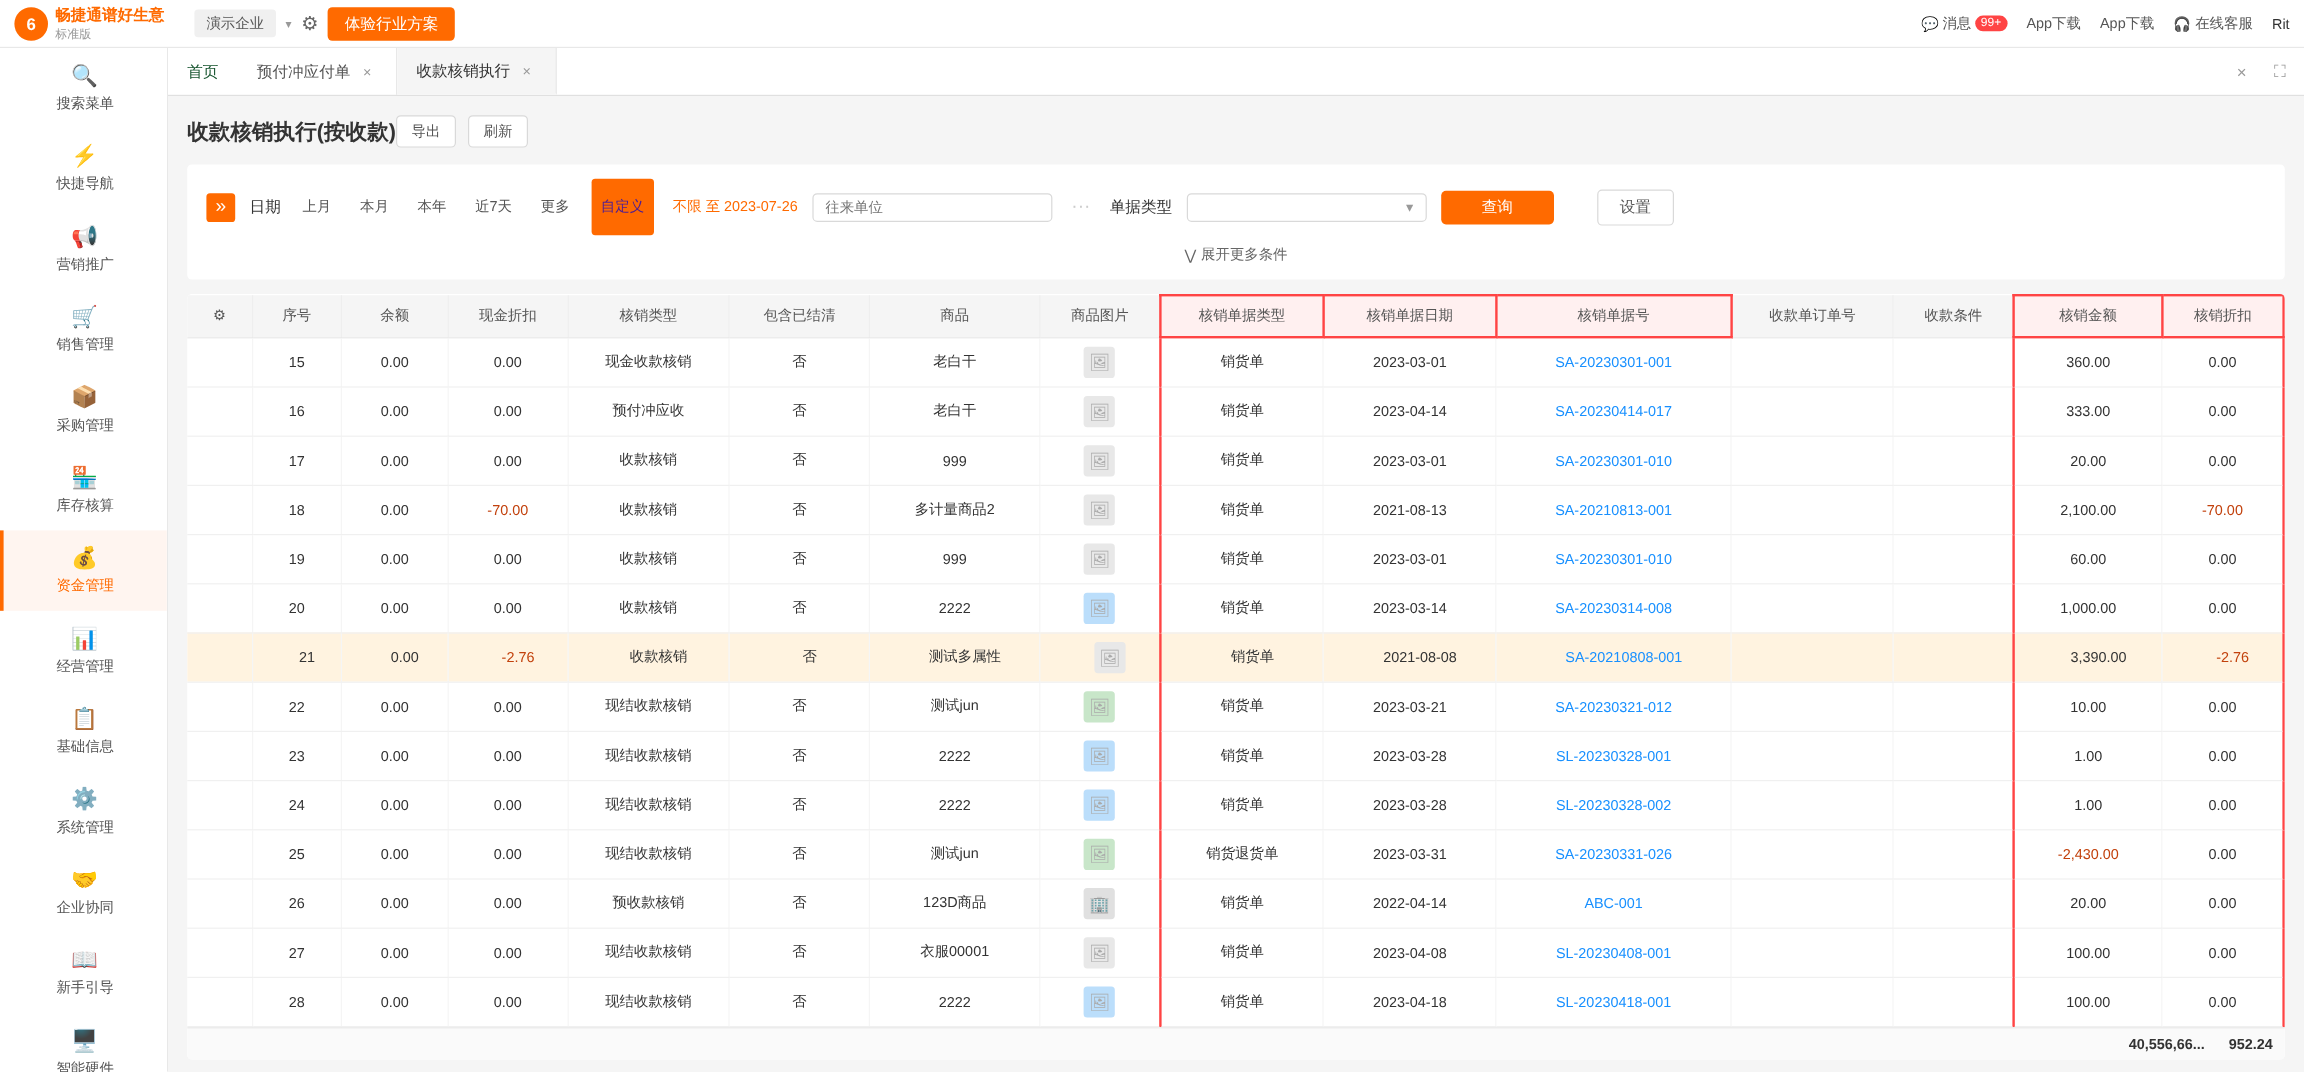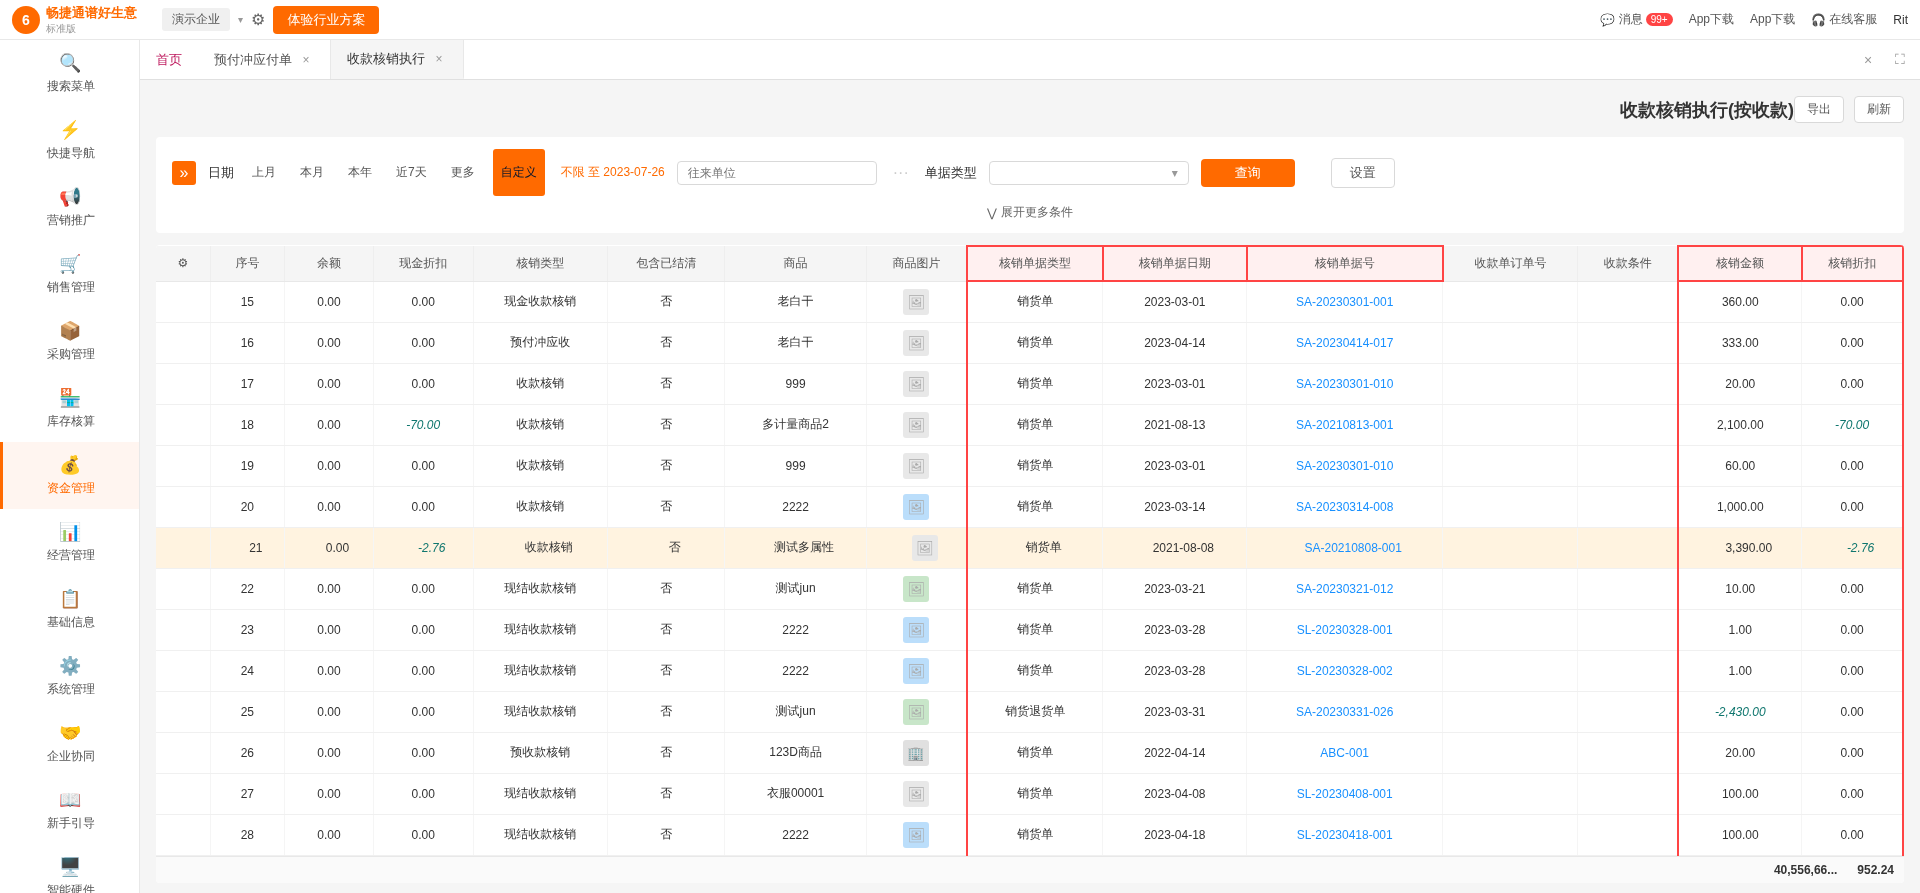--- a/index.html
+++ b/index.html
@@ -137,21 +137,21 @@
       color: #999;
       width: 16px; height: 16px;
       display: flex; align-items: center; justify-content: center;
       border-radius: 50%;
     }
     .tab-home {
       padding: 0 16px;
       display: flex;
       align-items: center;
       font-size: 13px;
-      color: #be185d;
+      color: #14532d;
       cursor: pointer;
     }
     .tab-bar-right {
       margin-left: auto;
       display: flex;
       align-items: center;
       padding: 0 8px;
       gap: 8px;
     }
     .window-ctrl {
@@ -167,21 +167,21 @@
       flex: 1;
       overflow: auto;
       background: #f5f5f5;
       padding: 16px;
     }
 
     
     .page-header {
       display: flex;
       align-items: center;
-      justify-content: flex-end;
+      justify-content: flex-start;
       margin-bottom: 14px;
     }
     .page-title {
       font-size: 18px;
       font-weight: bold;
       color: #333;
     }
     .header-actions {
       display: flex;
       gap: 10px;
@@ -226,21 +226,21 @@
     .date-btn {
       background: none;
       border: none;
       color: #555;
       cursor: pointer;
       font-size: 12px;
       padding: 2px 6px;
     }
     .date-custom {
       background: #ff6a00;
-      color: #0f172a;
+      color: #4c1d95;
       border: none;
       border-radius: 3px;
       padding: 15px 8px;
       font-size: 12px;
       cursor: pointer;
     }
     .date-range { font-size: 12px; color: #ff6a00; margin-left: 4px; }
     .filter-input {
       border: 1px solid #d9d9d9;
       border-radius: 4px;
@@ -320,21 +320,21 @@
       border-bottom: 1px solid #f0f0f0;
       border-right: 1px solid #f5f5f5;
       white-space: nowrap;
     }
     tr.highlighted td { background: #fff3e0; padding-left: 27px; }
     .link-cell {
       color: #1890ff;
       cursor: pointer;
       text-decoration: none;
     }
-    .negative { color: #0f766e; font-style: italic; }
+    .negative { color: #c2410c; }
 
     
     .table-footer {
       background: #fafafa;
       border-top: 1px solid #e8e8e8;
       display: flex;
       justify-content: flex-end;
       padding: 6px 10px;
       gap: 20px;
       font-size: 12px;

